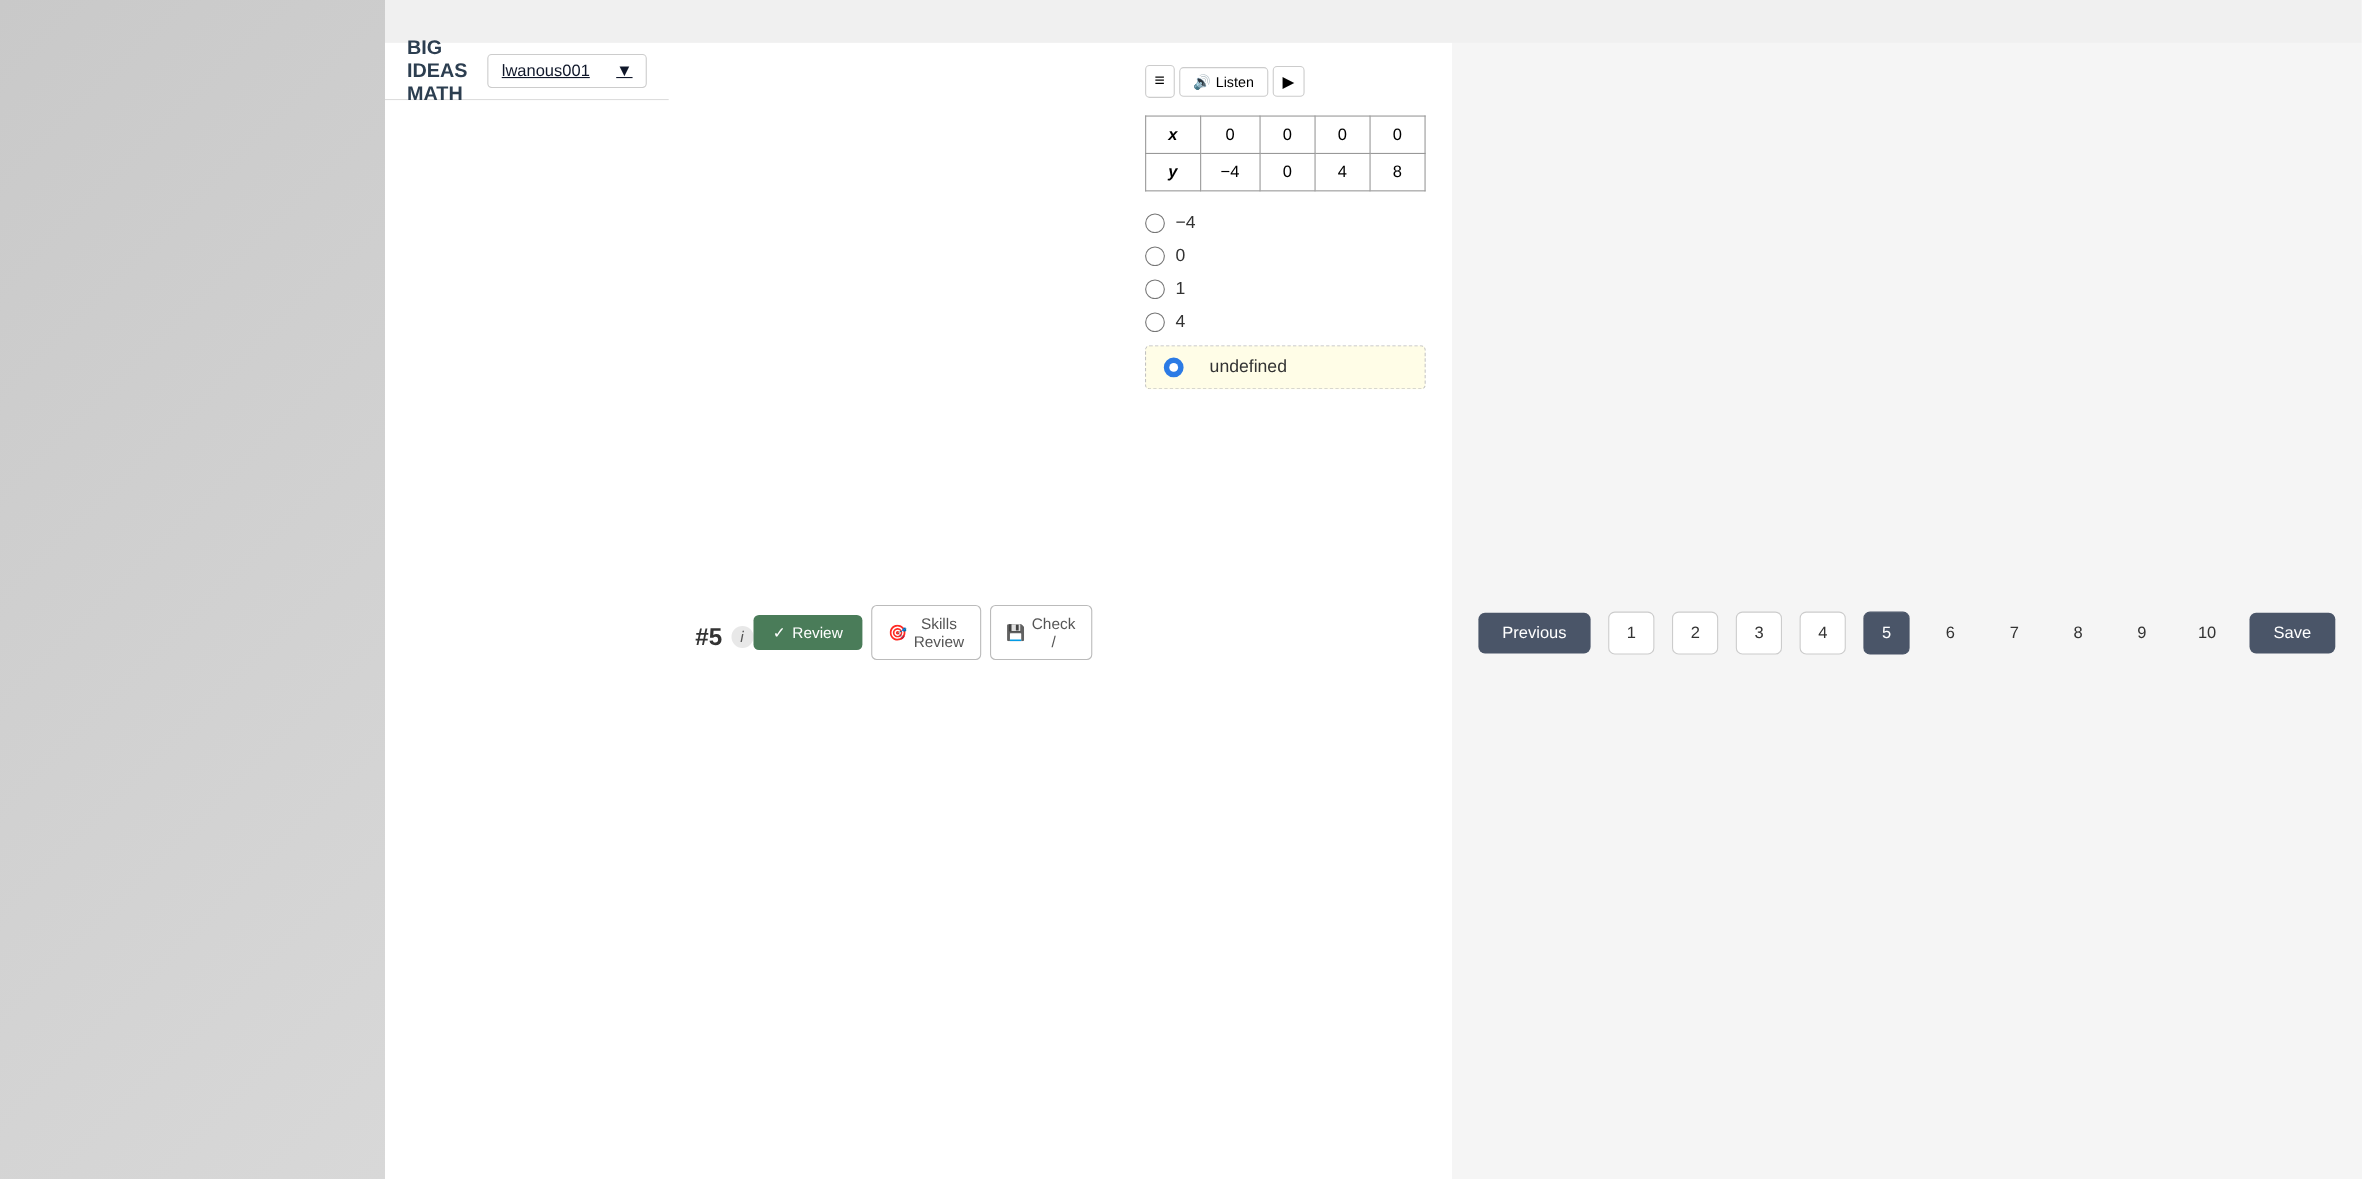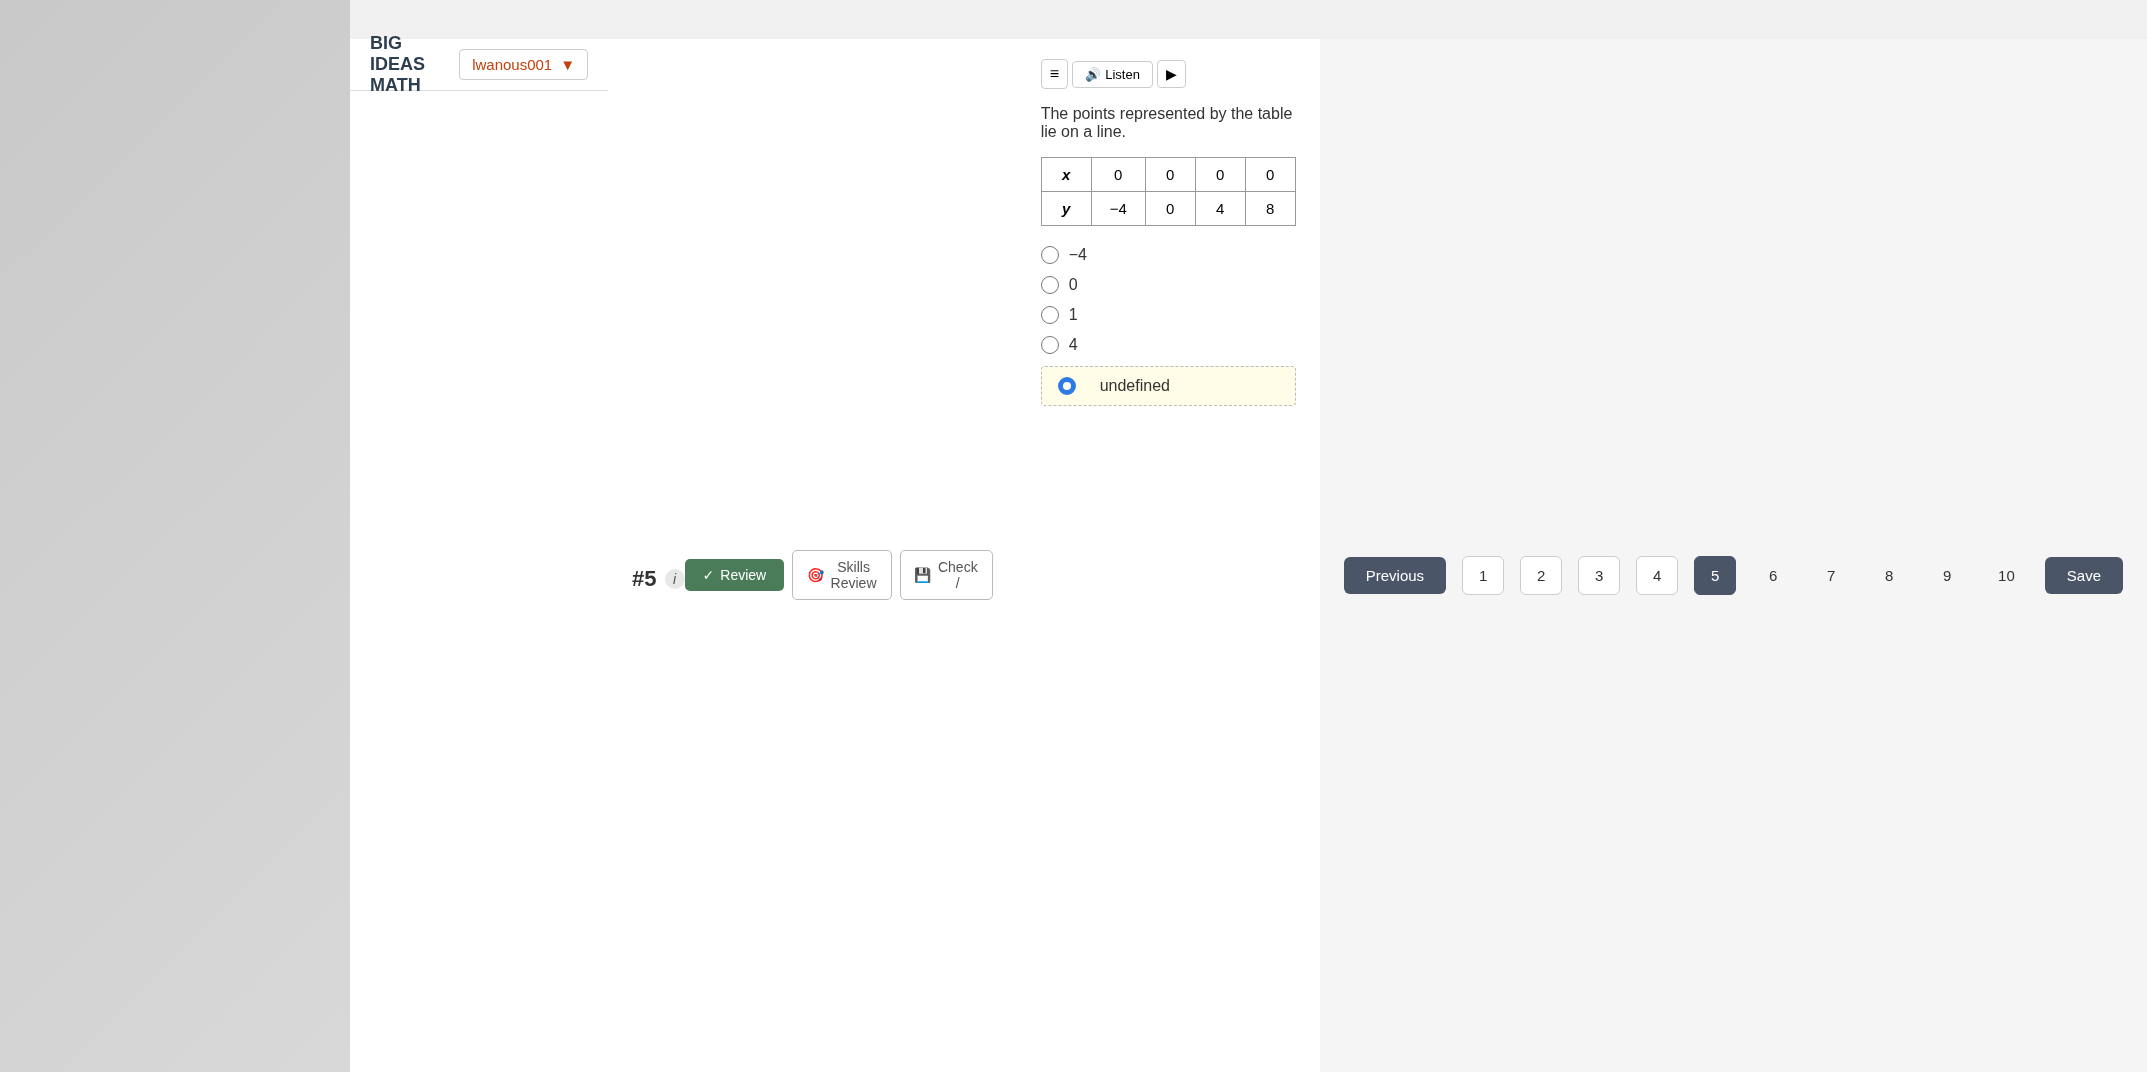--- a/index.html
+++ b/index.html
@@ -15,27 +15,28 @@
     }
     .brand {
       font-weight: bold;
       font-size: 18px;
       color: #2c3e50;
       flex: 1;
     }
     .user-dropdown {
       display: flex;
       align-items: center;
-      gap: 8px;
+      gap: 24px;
       font-size: 15px;
-      color: #c2410c;
+      color: #0f172a;
       cursor: pointer;
       padding: 6px 12px;
       border: 1px solid #ccc;
       border-radius: 4px;
+      text-decoration: underline;
     }
 
     .question-header {
       display: flex;
       align-items: center;
       justify-content: space-between;
       background: #fff;
       padding: 10px 24px 0 24px;
       border-bottom: 3px solid #2c7be5;
     }
@@ -323,21 +324,20 @@
       </button>
       <button class="btn-listen">
         <span>🔊</span>
         <span>Listen</span>
       </button>
       <button class="btn-play">
         <span>▶</span>
       </button>
     </div>
 
-    <p class="question-text">The points represented by the table lie on a line.</p>
 
     <table class="data-table">
       <tbody>
           <tr>
         <td class="row-header" style="font-style:italic;font-weight:bold;">x</td>
         <td>0</td>
         <td>0</td>
         <td>0</td>
         <td>0</td>
       </tr>

